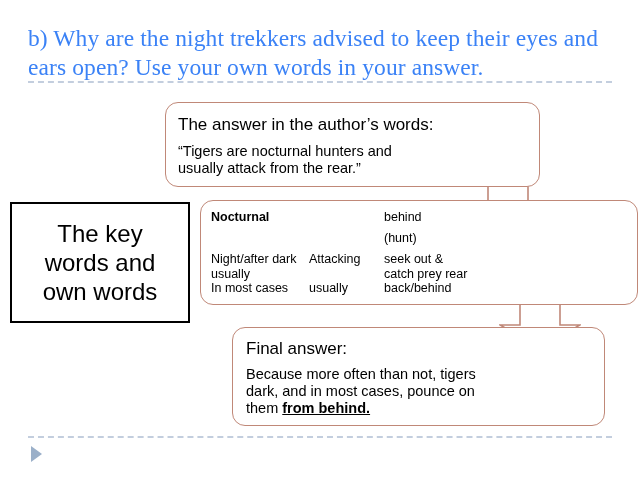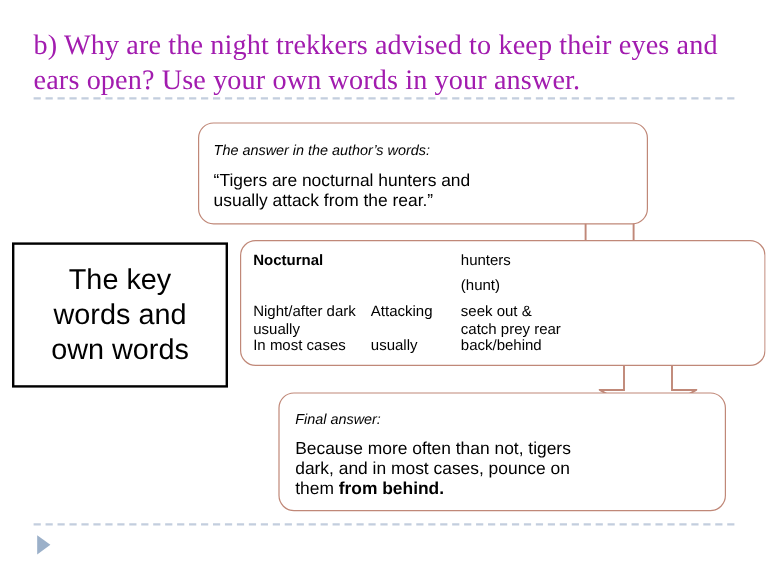--- a/index.html
+++ b/index.html
@@ -18,21 +18,21 @@
 
   
   #slide-title {
     position: absolute;
     left: 28px;
     top: 24px;
     width: 590px;
     font-family: "Liberation Serif", serif;
     font-size: 23.5px;
     line-height: 29px;
-    color: #a21caf;
+    color: #3b82f6;
     letter-spacing: 0.1px;
   }
 
   
   #title-divider {
     position: absolute;
     left: 28px;
     top: 81px;
     width: 584px;
     height: 0;
@@ -64,23 +64,22 @@
     background: #ffffff;
     border: 1.6px solid #c08878;
     border-radius: 13px;
     color: #000000;
     z-index: 3;
   }
   .callout p {
     margin: 0;
   }
   .lead {
-    font-size: 12px;
+    font-size: 17px;
     line-height: 18px;
-    font-style: italic;
   }
   .body-txt {
     font-size: 14.5px;
     line-height: 17px;
   }
 
   #box-author {
     left: 165px;
     top: 102px;
     width: 375px;
@@ -90,21 +89,21 @@
   #box-author .gap { height: 9px; }
 
   #box-final {
     left: 232px;
     top: 327px;
     width: 373px;
     height: 99px;
     padding: 12px 4px 0 13px;
   }
   #box-final .gap { height: 8px; }
-  #box-final b { font-weight: bold; }
+  #box-final b { font-weight: bold; text-decoration: underline; }
 
   
   #box-keywords {
     position: absolute;
     left: 10px;
     top: 202px;
     width: 180px;
     height: 121px;
     box-sizing: border-box;
     border: 2px solid #000000;
@@ -182,21 +181,21 @@
     <div>own words</div>
   </div>
 </div>
 
 <div class="callout" id="box-table">
   <table id="word-table">
     <tbody>
         <tr class="r1">
       <td class="c1 bold">Nocturnal</td>
       <td class="c2"></td>
-      <td class="c3">hunters</td>
+      <td class="c3">behind</td>
     </tr>
     <tr class="r2">
       <td class="c1"></td>
       <td class="c2"></td>
       <td class="c3">(hunt)</td>
     </tr>
     <tr class="r3">
       <td class="c1">
         <div>Night/after dark</div>
         <div>usually</div>

